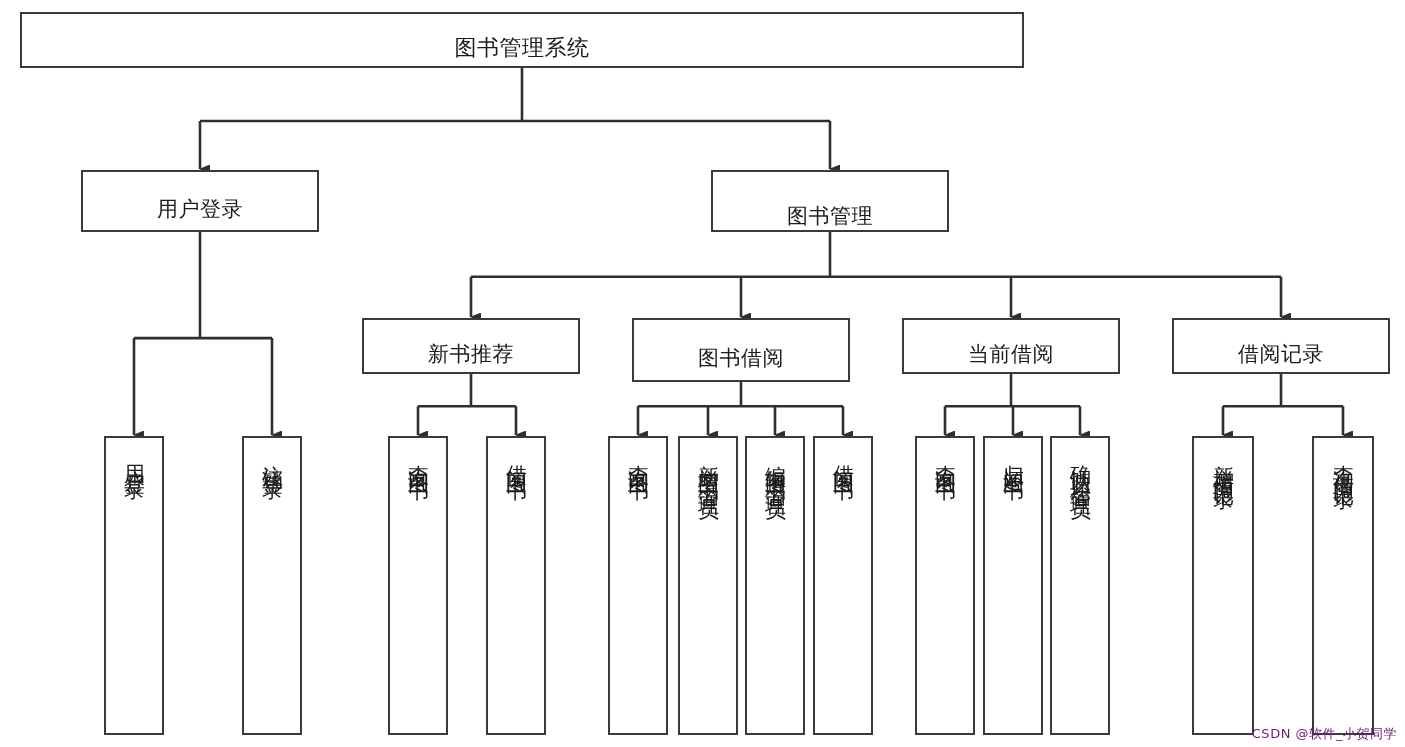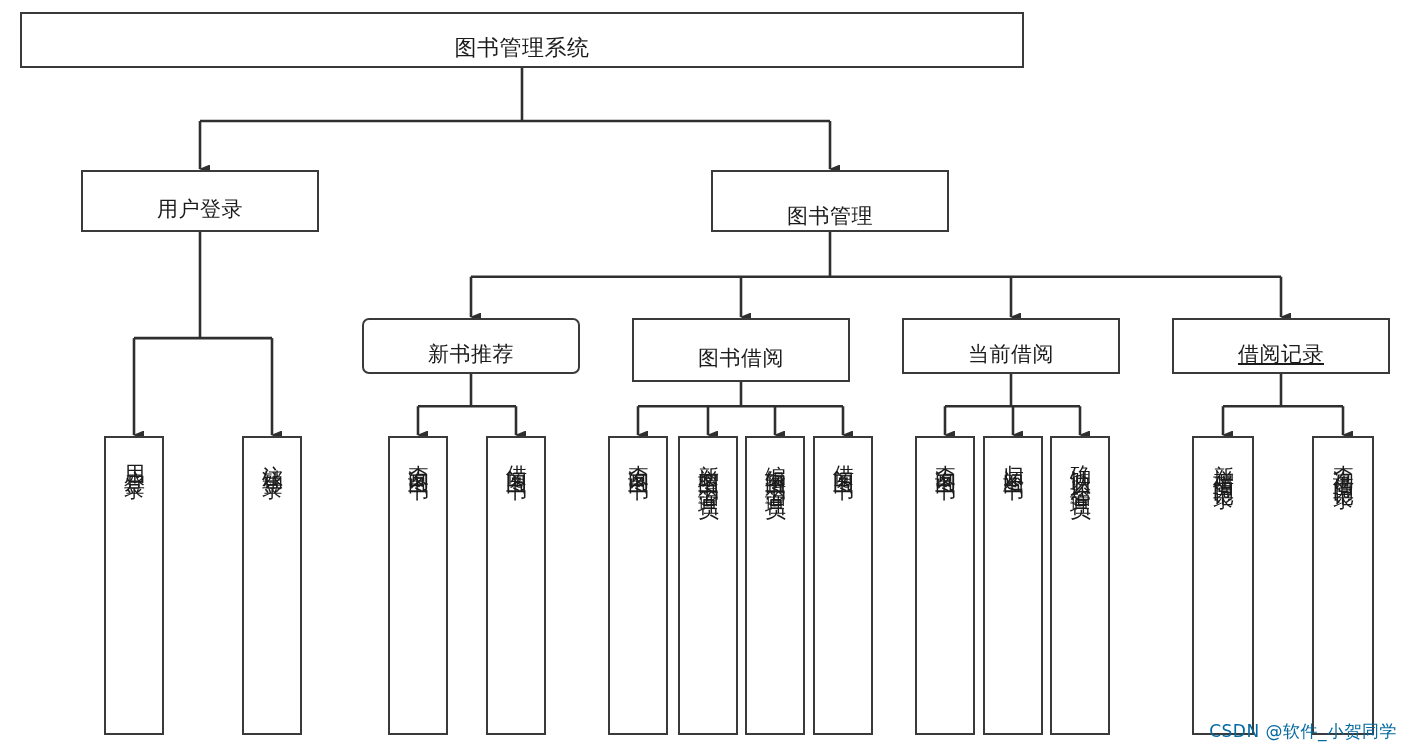--- a/index.html
+++ b/index.html
@@ -58,22 +58,22 @@
     font-size: 21px;
     letter-spacing: 5px;
   }
   .node.root .node-label {
     font-size: 22px;
   }
   .watermark {
     position: absolute;
     right: 8px;
     bottom: 4px;
-    font-size: 17px;
-    color: #0369a1;
+    font-size: 13px;
+    color: #701a75;
     letter-spacing: 0.5px;
     white-space: pre;
   }
 </style>
 </head>
 <body>
 
 <div id="diagram-root">
 
   <svg class="wires" viewBox="0 0 1405 747">
@@ -123,30 +123,30 @@
     <span class="node-label">图书管理系统</span>
   </div>
 
   <div class="node horizontal" style="left: 81px; top: 170px; width: 238px; height: 62px;">
     <span class="node-label">用户登录</span>
   </div>
   <div class="node horizontal" style="left: 711px; top: 170px; width: 238px; height: 62px; align-items: flex-end;">
     <span class="node-label">图书管理</span>
   </div>
 
-  <div class="node horizontal" style="left: 362px; top: 318px; width: 218px; height: 56px; border-radius: 7px;">
+  <div class="node horizontal" style="left: 362px; top: 318px; width: 218px; height: 56px;">
     <span class="node-label">新书推荐</span>
   </div>
   <div class="node horizontal" style="left: 632px; top: 318px; width: 218px; height: 64px;">
     <span class="node-label">图书借阅</span>
   </div>
   <div class="node horizontal" style="left: 902px; top: 318px; width: 218px; height: 56px;">
     <span class="node-label">当前借阅</span>
   </div>
-  <div class="node horizontal" style="left: 1172px; top: 318px; width: 218px; height: 56px; text-decoration: underline;">
+  <div class="node horizontal" style="left: 1172px; top: 318px; width: 218px; height: 56px;">
     <span class="node-label">借阅记录</span>
   </div>
 
   <div class="node vertical" style="left: 104px; top: 436px; width: 60px; height: 299px;">
     <span class="node-label">用户登录</span>
   </div>
   <div class="node vertical" style="left: 242px; top: 436px; width: 60px; height: 299px;">
     <span class="node-label">注销登录</span>
   </div>
 

